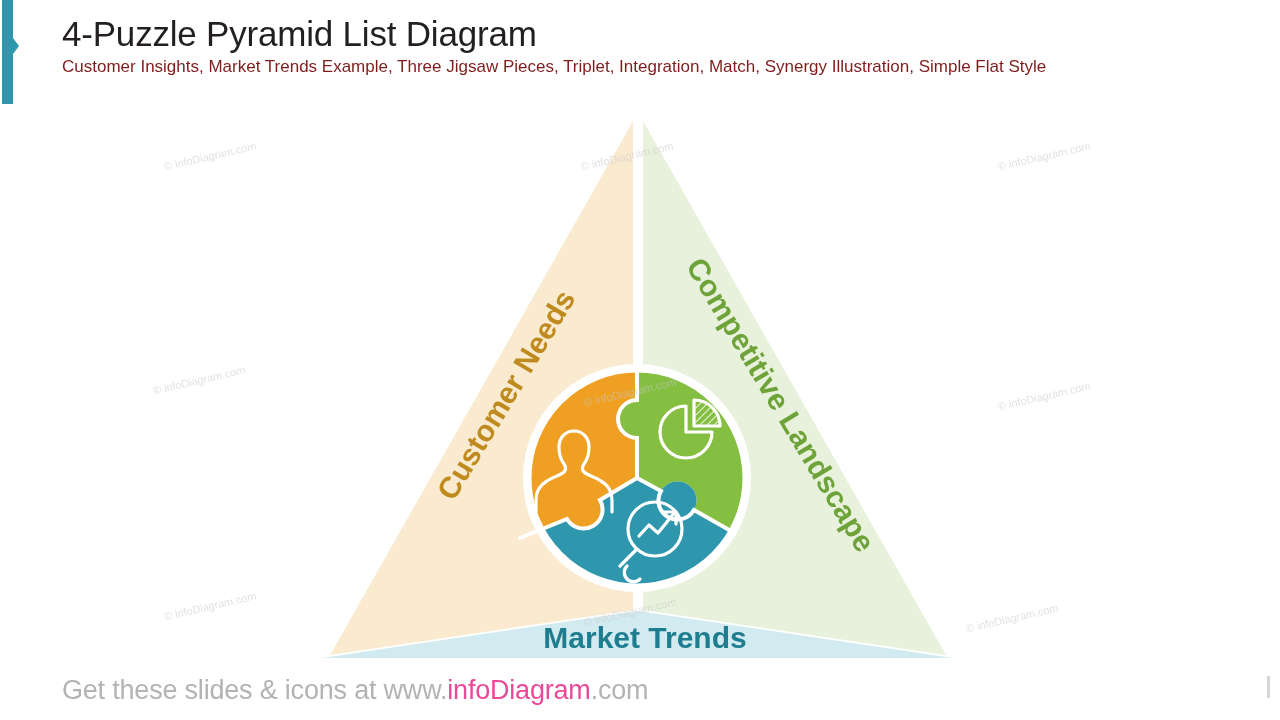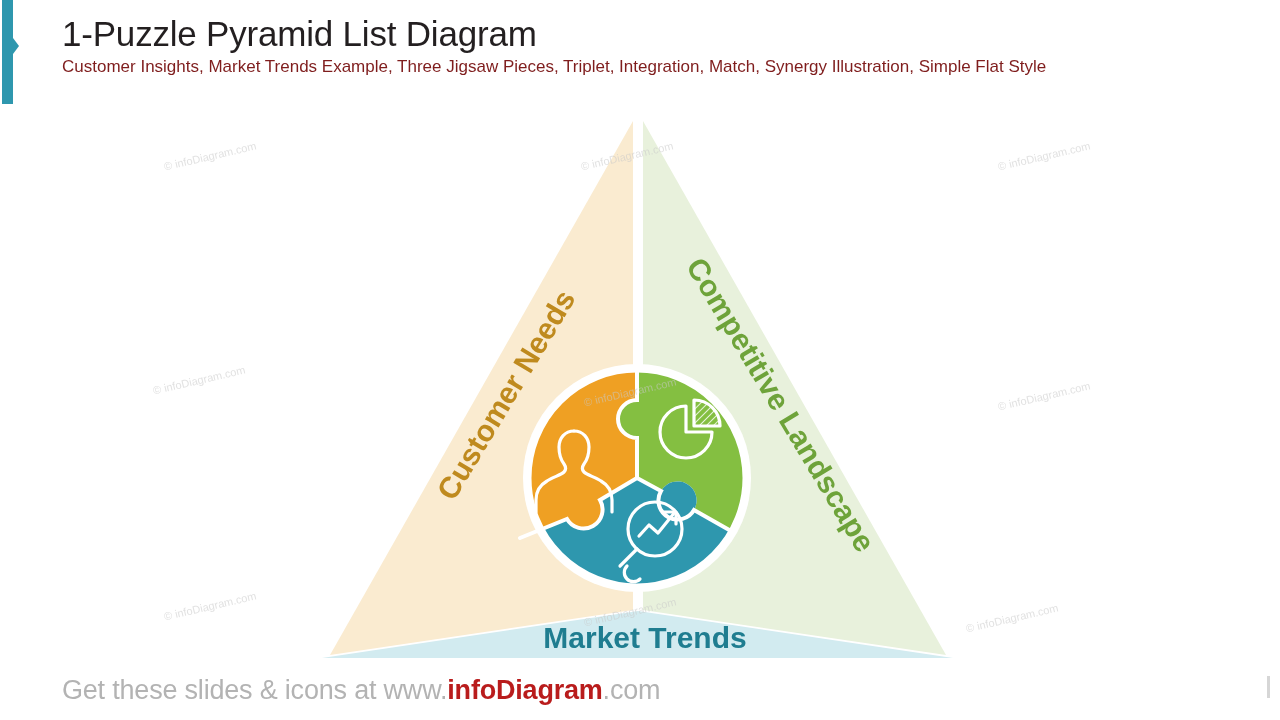--- a/index.html
+++ b/index.html
@@ -78,39 +78,39 @@
   .footer {
     position: absolute;
     left: 62px;
     bottom: 14px;
     font-size: 27px;
     color: #b3b3b3;
     font-weight: 400;
     letter-spacing: -0.2px;
     white-space: nowrap;
   }
-  .footer b { font-weight: 700; color: #b91c1c; }
+  .footer b { font-weight: 400; color: #ec4899; }
   .footer-right-mark {
     position: absolute;
     right: 10px;
     bottom: 22px;
     width: 3px;
     height: 22px;
     background: #d6d6d6;
   }
 </style>
 </head>
 <body>
 
 <svg class="accent-bar" viewBox="0 0 18 104" width="18" height="104">
   <path d="M0 0 H11 V38 L17 46 L11 54 V104 H0 Z" fill="#2e97ae"></path>
 </svg>
 
 <div class="header">
-  <div class="slide-title">1-Puzzle Pyramid List Diagram</div>
+  <div class="slide-title">4-Puzzle Pyramid List Diagram</div>
   <div class="slide-subtitle">Customer Insights, Market Trends Example, Three Jigsaw Pieces, Triplet, Integration, Match, Synergy Illustration, Simple Flat Style</div>
 </div>
 
 <div class="stage">
   <svg width="1280" height="720" viewBox="0 0 1280 720">
     <defs>
 
       <pattern id="hatch" width="5" height="5" patternUnits="userSpaceOnUse" patternTransform="rotate(45)">
         <line x1="0" y1="0" x2="0" y2="5" stroke="#ffffff" stroke-width="1.6"></line>
       </pattern>

